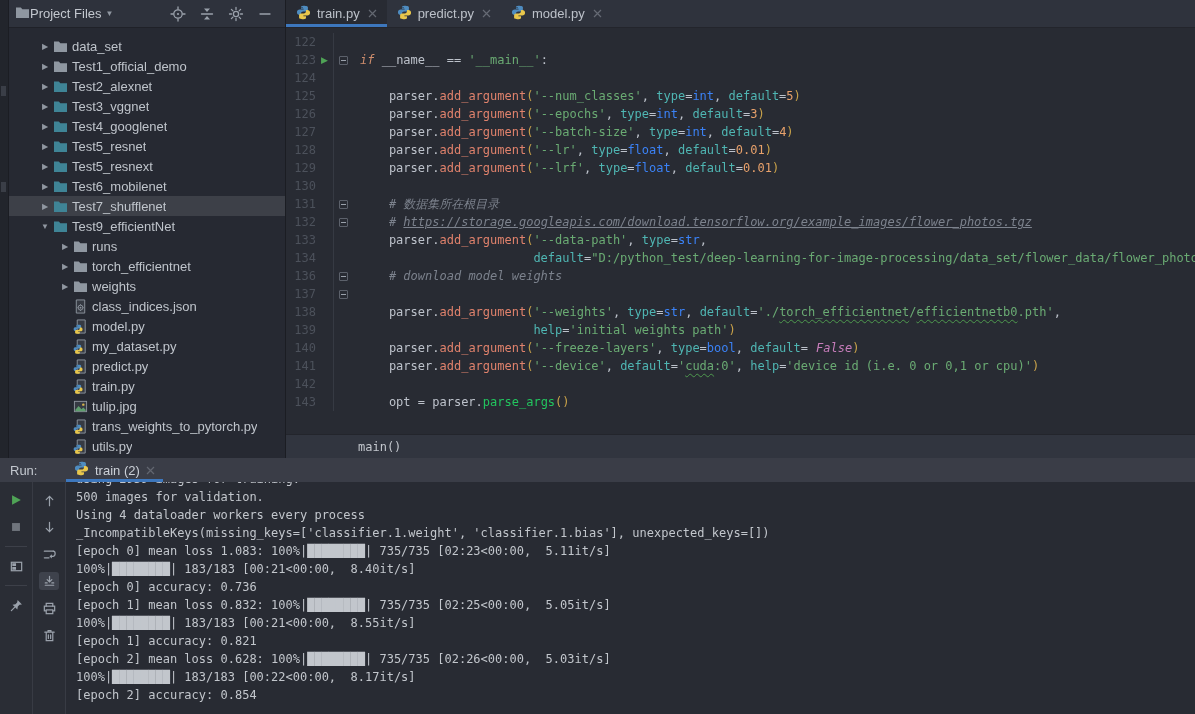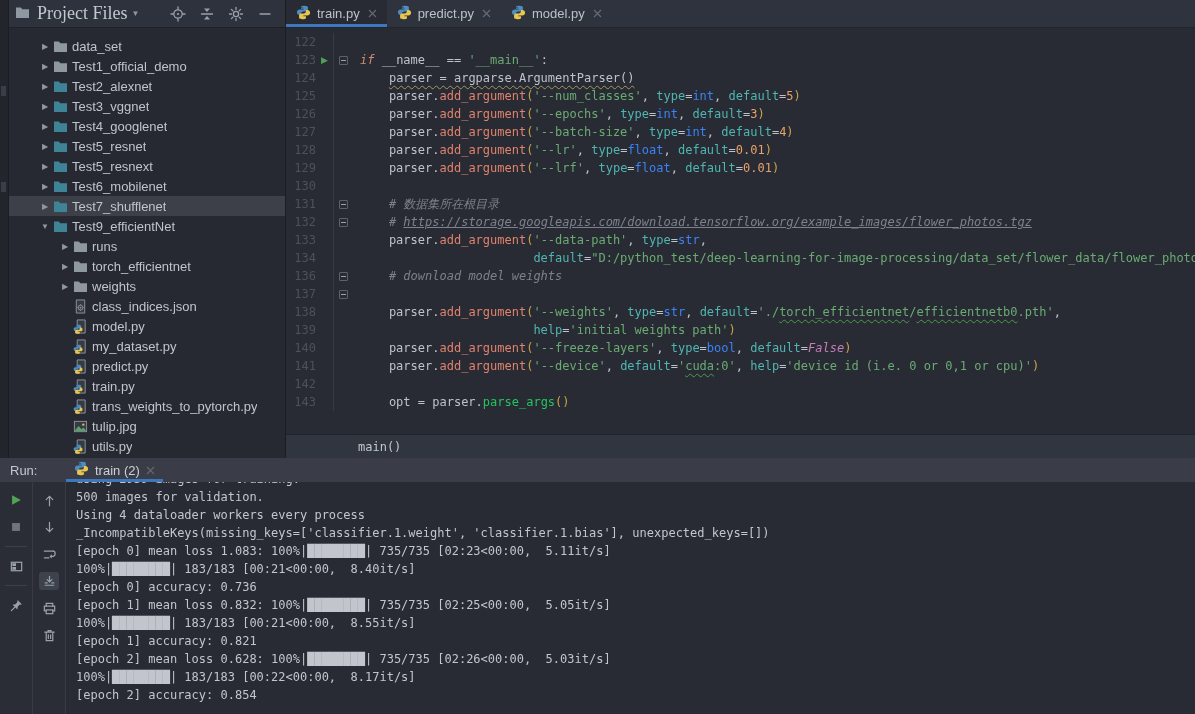--- a/index.html
+++ b/index.html
@@ -7,21 +7,21 @@
        font-family:"Liberation Sans",sans-serif;color:#c0c5cc;background:#282b33;}
   .mono{font-family:"DejaVu Sans Mono",monospace;}
 
   
   #left-strip{position:absolute;left:0;top:0;width:8px;height:458px;background:#22252c;border-right:1px solid #1b1d23;}
   #left-strip .notch{position:absolute;left:1px;width:5px;height:10px;background:#3a3e47;}
 
   
   #project-panel{position:absolute;left:9px;top:0;width:276px;height:458px;background:#262932;border-right:1px solid #1b1d23;}
   .panel-header{height:27px;display:flex;align-items:center;background:#2e323c;border-bottom:1px solid #1f2128;padding:0 8px 0 6px;}
-  .ph-title{font-size:18px;color:#c3c8cf;margin:0 4px 0 7px;font-family:Liberation Serif, serif;}
+  .ph-title{font-size:13px;color:#c3c8cf;margin:0 4px 0 0;}
   .ph-caret{font-size:8px;color:#9097a1;margin-right:4px;}
   .ph-spacer{flex:1;}
   .ph-icons{display:flex;align-items:center;gap:13px;margin-right:4px;}
   .ph-icons span{display:inline-flex;cursor:pointer;}
 
   .tree{padding-top:8px;overflow:hidden;height:423px;}
   .tree-row{height:20px;display:flex;align-items:center;white-space:nowrap;font-size:13px;color:#bfc4cb;cursor:pointer;}
   .tree-row.selected{background:#3d4048;}
   .tree-arrow{display:inline-block;width:16px;text-align:center;font-size:8px;color:#9097a1;flex:none;}
   .tree-icon{display:inline-flex;width:19px;flex:none;}
@@ -46,21 +46,21 @@
   .tk-d{color:#bdc2cb;}
   .tk-k{color:#cf8e6d;font-style:italic;}
   .tk-s{color:#6aab73;}
   .tk-f{color:#e0826c;}
   .tk-m{color:#22c55e;}
   .tk-p{color:#4fb6b3;}
   .tk-b{color:#3b82f6;}
   .tk-n{color:#e8a16b;}
   .tk-c{color:#7c828d;font-style:italic;}
   .tk-u{color:#7c828d;font-style:italic;text-decoration:underline;}
-  .tk-bl{color:#c77dbb;font-style:italic;}
+  .tk-bl{color:#c77dbb;font-style:italic;margin-left:8px;}
   .tk-br{color:#c9a24a;}
   .tk-wy{color:#bdc2cb;text-decoration:underline wavy #9d9a5e 1px;text-underline-offset:3px;}
   .tk-sg{color:#6aab73;text-decoration:underline wavy #4e9a4e 1px;text-underline-offset:3px;}
 
   .sticky-bar{position:absolute;left:0;right:0;top:434px;height:23px;background:#31353f;border-top:1px solid #23252c;
               display:flex;align-items:center;font-size:12px;color:#c3c7cd;}
   .sticky-bar span{padding-left:72px;}
 
   
   #run-header{position:absolute;left:0;top:458px;width:100%;height:24px;background:#3a3d47;display:flex;align-items:center;}
@@ -314,41 +314,41 @@
                 <circle cx="9.6" cy="13.3" r=".7" fill="#e9c74c" opacity=".3"></circle>
               </g>
             </svg>
           </span>
           <span class="tree-label">train.py</span>
         </div>
         <div class="tree-row" style="padding-left: 48px;">
           <span class="tree-arrow"></span>
           <span class="tree-icon">
             <svg width="15" height="15" viewBox="0 0 16 16">
-              <path d="M4.5 1h8.5v14h-8.5z" fill="#363a43" stroke="#8d949e"></path>
-              <g transform="translate(0,5.5) scale(0.68)">
- <path fill="#4e8cc0" d="M7.9.8c-2.2 0-2.6.9-2.6 1.8v1.5h2.8v.8H3.9c-1.6 0-2.9 1-2.9 2.9s1.3 2.9 2.9 2.9h1.4V9.2c0-1.3 1.1-2.3 2.4-2.3h3c1.1 0 2-.9 2-2V2.6c0-1-.9-1.8-4.8-1.8z"></path>
- <path fill="#e9c74c" d="M8.1 15.2c2.2 0 2.6-.9 2.6-1.8v-1.5H7.9v-.8h4.2c1.6 0 2.9-1 2.9-2.9s-1.3-2.9-2.9-2.9h-1.4v1.5c0 1.3-1.1 2.3-2.4 2.3h-3c-1.1 0-2 .9-2 2v2.3c0 1 .9 1.8 4.8 1.8z"></path>
- <circle cx="6.4" cy="2.7" r=".7" fill="#262932"></circle>
-                <circle cx="9.6" cy="13.3" r=".7" fill="#e9c74c" opacity=".3"></circle>
-              </g>
-            </svg>
-          </span>
-          <span class="tree-label">trans_weights_to_pytorch.py</span>
-        </div>
-        <div class="tree-row" style="padding-left: 48px;">
-          <span class="tree-arrow"></span>
-          <span class="tree-icon">
-            <svg width="15" height="15" viewBox="0 0 16 16">
               <rect x="1.5" y="2.5" width="13" height="11" fill="#363a43" stroke="#8d949e"></rect>
               <path d="M2.5 11.5l3.5-4 3 3.5 2-2 2.5 2.5v1.5h-11z" fill="#5f9e6e"></path>
               <circle cx="11" cy="6" r="1.3" fill="#d8b44a"></circle>
             </svg>
           </span>
           <span class="tree-label">tulip.jpg</span>
+        </div>
+        <div class="tree-row" style="padding-left: 48px;">
+          <span class="tree-arrow"></span>
+          <span class="tree-icon">
+            <svg width="15" height="15" viewBox="0 0 16 16">
+              <path d="M4.5 1h8.5v14h-8.5z" fill="#363a43" stroke="#8d949e"></path>
+              <g transform="translate(0,5.5) scale(0.68)">
+ <path fill="#4e8cc0" d="M7.9.8c-2.2 0-2.6.9-2.6 1.8v1.5h2.8v.8H3.9c-1.6 0-2.9 1-2.9 2.9s1.3 2.9 2.9 2.9h1.4V9.2c0-1.3 1.1-2.3 2.4-2.3h3c1.1 0 2-.9 2-2V2.6c0-1-.9-1.8-4.8-1.8z"></path>
+ <path fill="#e9c74c" d="M8.1 15.2c2.2 0 2.6-.9 2.6-1.8v-1.5H7.9v-.8h4.2c1.6 0 2.9-1 2.9-2.9s-1.3-2.9-2.9-2.9h-1.4v1.5c0 1.3-1.1 2.3-2.4 2.3h-3c-1.1 0-2 .9-2 2v2.3c0 1 .9 1.8 4.8 1.8z"></path>
+ <circle cx="6.4" cy="2.7" r=".7" fill="#262932"></circle>
+                <circle cx="9.6" cy="13.3" r=".7" fill="#e9c74c" opacity=".3"></circle>
+              </g>
+            </svg>
+          </span>
+          <span class="tree-label">trans_weights_to_pytorch.py</span>
         </div>
         <div class="tree-row" style="padding-left: 48px;">
           <span class="tree-arrow"></span>
           <span class="tree-icon">
             <svg width="15" height="15" viewBox="0 0 16 16">
               <path d="M4.5 1h8.5v14h-8.5z" fill="#363a43" stroke="#8d949e"></path>
               <g transform="translate(0,5.5) scale(0.68)">
  <path fill="#4e8cc0" d="M7.9.8c-2.2 0-2.6.9-2.6 1.8v1.5h2.8v.8H3.9c-1.6 0-2.9 1-2.9 2.9s1.3 2.9 2.9 2.9h1.4V9.2c0-1.3 1.1-2.3 2.4-2.3h3c1.1 0 2-.9 2-2V2.6c0-1-.9-1.8-4.8-1.8z"></path>
  <path fill="#e9c74c" d="M8.1 15.2c2.2 0 2.6-.9 2.6-1.8v-1.5H7.9v-.8h4.2c1.6 0 2.9-1 2.9-2.9s-1.3-2.9-2.9-2.9h-1.4v1.5c0 1.3-1.1 2.3-2.4 2.3h-3c-1.1 0-2 .9-2 2v2.3c0 1 .9 1.8 4.8 1.8z"></path>
  <circle cx="6.4" cy="2.7" r=".7" fill="#262932"></circle>
@@ -402,21 +402,21 @@
           <span class="close">
             <svg width="9" height="9" viewBox="0 0 9 9">
               <path d="M1 1l7 7M8 1L1 8" stroke="#7d828c" stroke-width="1.2"></path>
             </svg>
           </span>
         </div>
       </div>
     <div class="code-area" id="code-editor">
         <div class="code-line"><span class="ln">122</span><span class="slot-run"></span><span class="slot-fold"></span><span class="code"></span></div>
         <div class="code-line"><span class="ln">123</span><span class="slot-run">▶</span><span class="slot-fold"><span class="fold-box"><i></i></span></span><span class="code"><span class="tk-k">if </span><span class="tk-d">__name__ == </span><span class="tk-s">'__main__'</span><span class="tk-d">:</span></span></div>
-        <div class="code-line"><span class="ln">124</span><span class="slot-run"></span><span class="slot-fold"></span><span class="code"><span class="tk-d">    </span><span class="tk-wy">parser = argparse.ArgumentParser()</span></span></div>
+        <div class="code-line"><span class="ln">124</span><span class="slot-run"></span><span class="slot-fold"></span><span class="code"><span class="tk-d">    </span></span></div>
         <div class="code-line"><span class="ln">125</span><span class="slot-run"></span><span class="slot-fold"></span><span class="code"><span class="tk-d">    parser.</span><span class="tk-f">add_argument</span><span class="tk-br">(</span><span class="tk-s">'--num_classes'</span><span class="tk-d">, </span><span class="tk-p">type</span><span class="tk-d">=</span><span class="tk-b">int</span><span class="tk-d">, </span><span class="tk-p">default</span><span class="tk-d">=</span><span class="tk-n">5</span><span class="tk-br">)</span></span></div>
         <div class="code-line"><span class="ln">126</span><span class="slot-run"></span><span class="slot-fold"></span><span class="code"><span class="tk-d">    parser.</span><span class="tk-f">add_argument</span><span class="tk-br">(</span><span class="tk-s">'--epochs'</span><span class="tk-d">, </span><span class="tk-p">type</span><span class="tk-d">=</span><span class="tk-b">int</span><span class="tk-d">, </span><span class="tk-p">default</span><span class="tk-d">=</span><span class="tk-n">3</span><span class="tk-br">)</span></span></div>
         <div class="code-line"><span class="ln">127</span><span class="slot-run"></span><span class="slot-fold"></span><span class="code"><span class="tk-d">    parser.</span><span class="tk-f">add_argument</span><span class="tk-br">(</span><span class="tk-s">'--batch-size'</span><span class="tk-d">, </span><span class="tk-p">type</span><span class="tk-d">=</span><span class="tk-b">int</span><span class="tk-d">, </span><span class="tk-p">default</span><span class="tk-d">=</span><span class="tk-n">4</span><span class="tk-br">)</span></span></div>
         <div class="code-line"><span class="ln">128</span><span class="slot-run"></span><span class="slot-fold"></span><span class="code"><span class="tk-d">    parser.</span><span class="tk-f">add_argument</span><span class="tk-br">(</span><span class="tk-s">'--lr'</span><span class="tk-d">, </span><span class="tk-p">type</span><span class="tk-d">=</span><span class="tk-b">float</span><span class="tk-d">, </span><span class="tk-p">default</span><span class="tk-d">=</span><span class="tk-n">0.01</span><span class="tk-br">)</span></span></div>
         <div class="code-line"><span class="ln">129</span><span class="slot-run"></span><span class="slot-fold"></span><span class="code"><span class="tk-d">    parser.</span><span class="tk-f">add_argument</span><span class="tk-br">(</span><span class="tk-s">'--lrf'</span><span class="tk-d">, </span><span class="tk-p">type</span><span class="tk-d">=</span><span class="tk-b">float</span><span class="tk-d">, </span><span class="tk-p">default</span><span class="tk-d">=</span><span class="tk-n">0.01</span><span class="tk-br">)</span></span></div>
         <div class="code-line"><span class="ln">130</span><span class="slot-run"></span><span class="slot-fold"></span><span class="code"></span></div>
         <div class="code-line"><span class="ln">131</span><span class="slot-run"></span><span class="slot-fold"><span class="fold-box"><i></i></span></span><span class="code"><span class="tk-d">    </span><span class="tk-c"># 数据集所在根目录</span></span></div>
         <div class="code-line"><span class="ln">132</span><span class="slot-run"></span><span class="slot-fold"><span class="fold-box"><i></i></span></span><span class="code"><span class="tk-d">    </span><span class="tk-c"># </span><span class="tk-u">https://storage.googleapis.com/download.tensorflow.org/example_images/flower_photos.tgz</span></span></div>
         <div class="code-line"><span class="ln">133</span><span class="slot-run"></span><span class="slot-fold"></span><span class="code"><span class="tk-d">    parser.</span><span class="tk-f">add_argument</span><span class="tk-br">(</span><span class="tk-s">'--data-path'</span><span class="tk-d">, </span><span class="tk-p">type</span><span class="tk-d">=</span><span class="tk-b">str</span><span class="tk-d">,</span></span></div>
         <div class="code-line"><span class="ln">134</span><span class="slot-run"></span><span class="slot-fold"></span><span class="code"><span class="tk-d">                        </span><span class="tk-p">default</span><span class="tk-d">=</span><span class="tk-s">"D:/python_test/deep-learning-for-image-processing/data_set/flower_data/flower_photos"</span></span></div>

